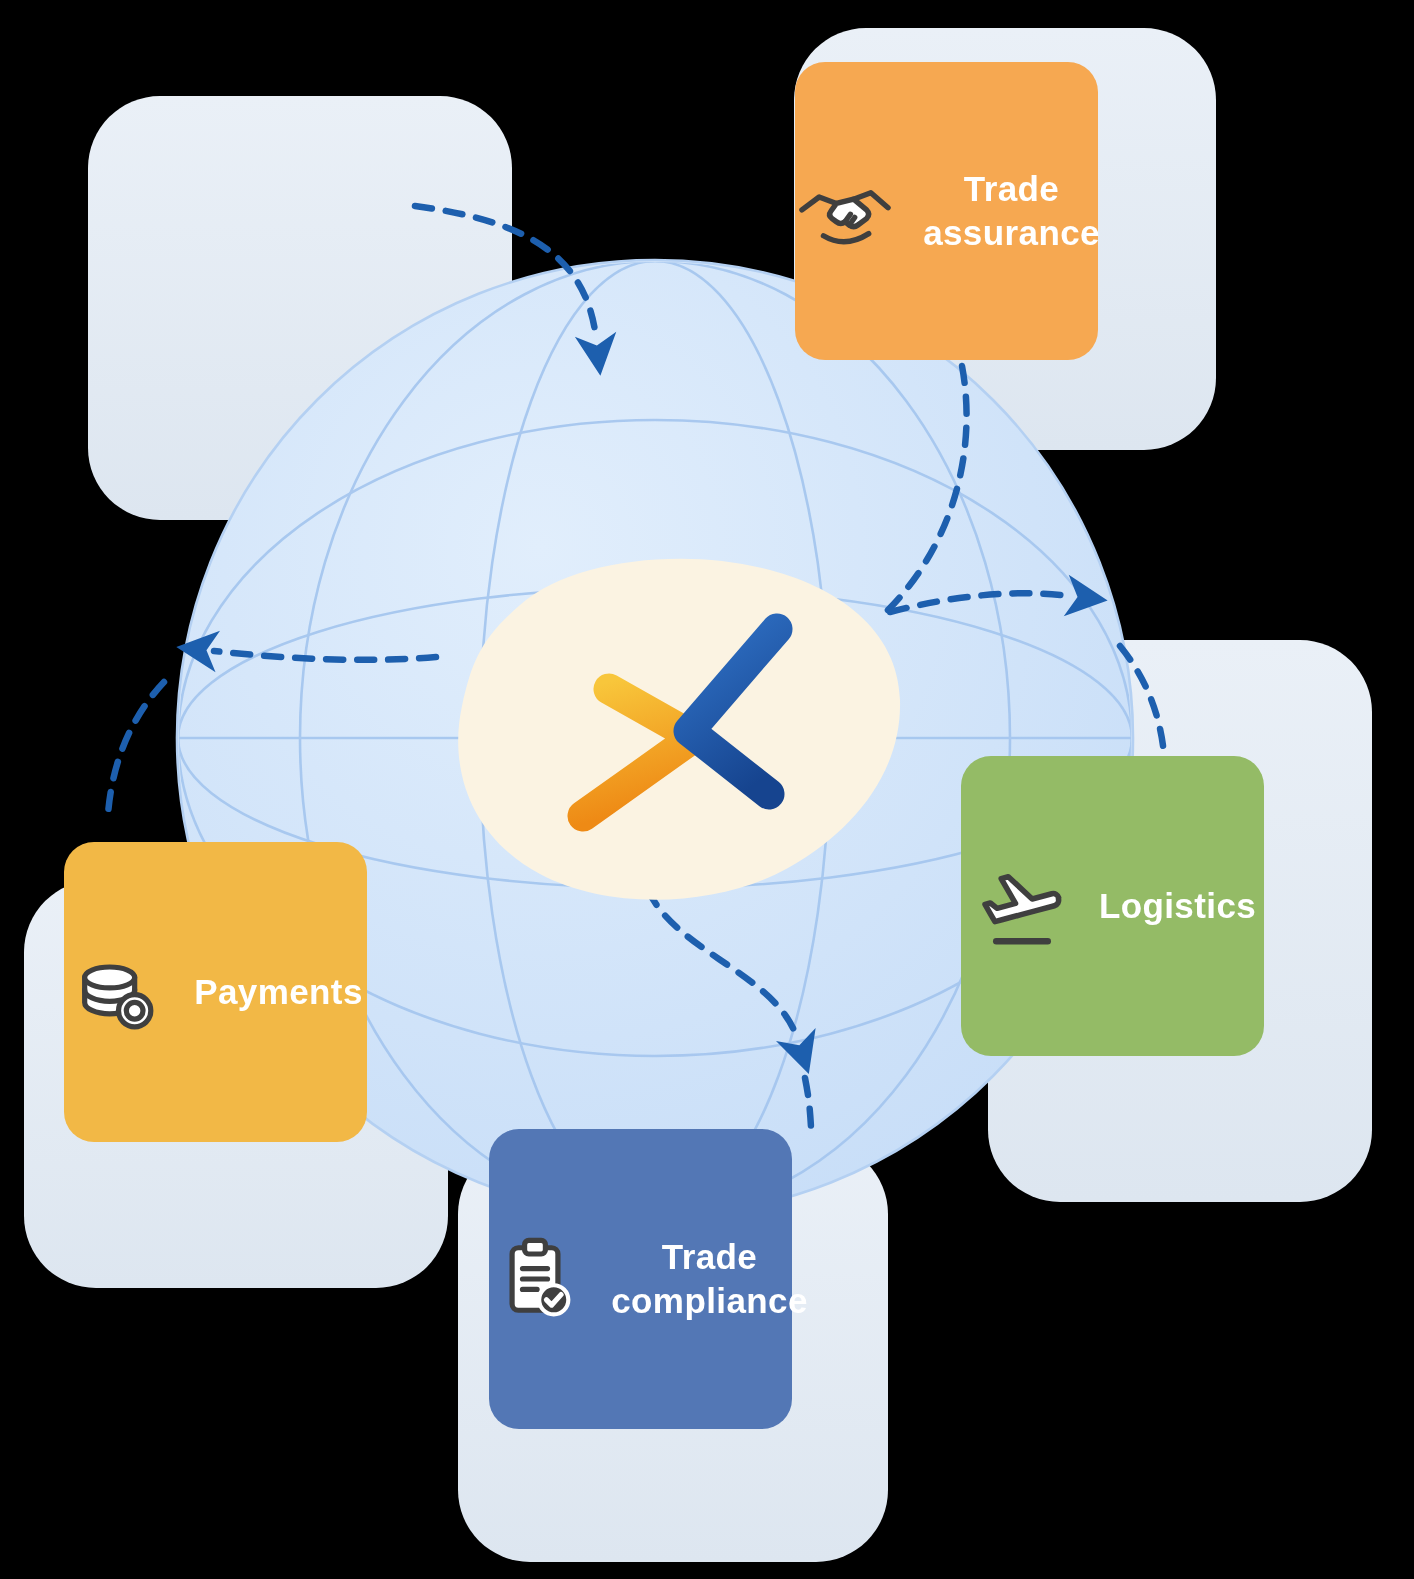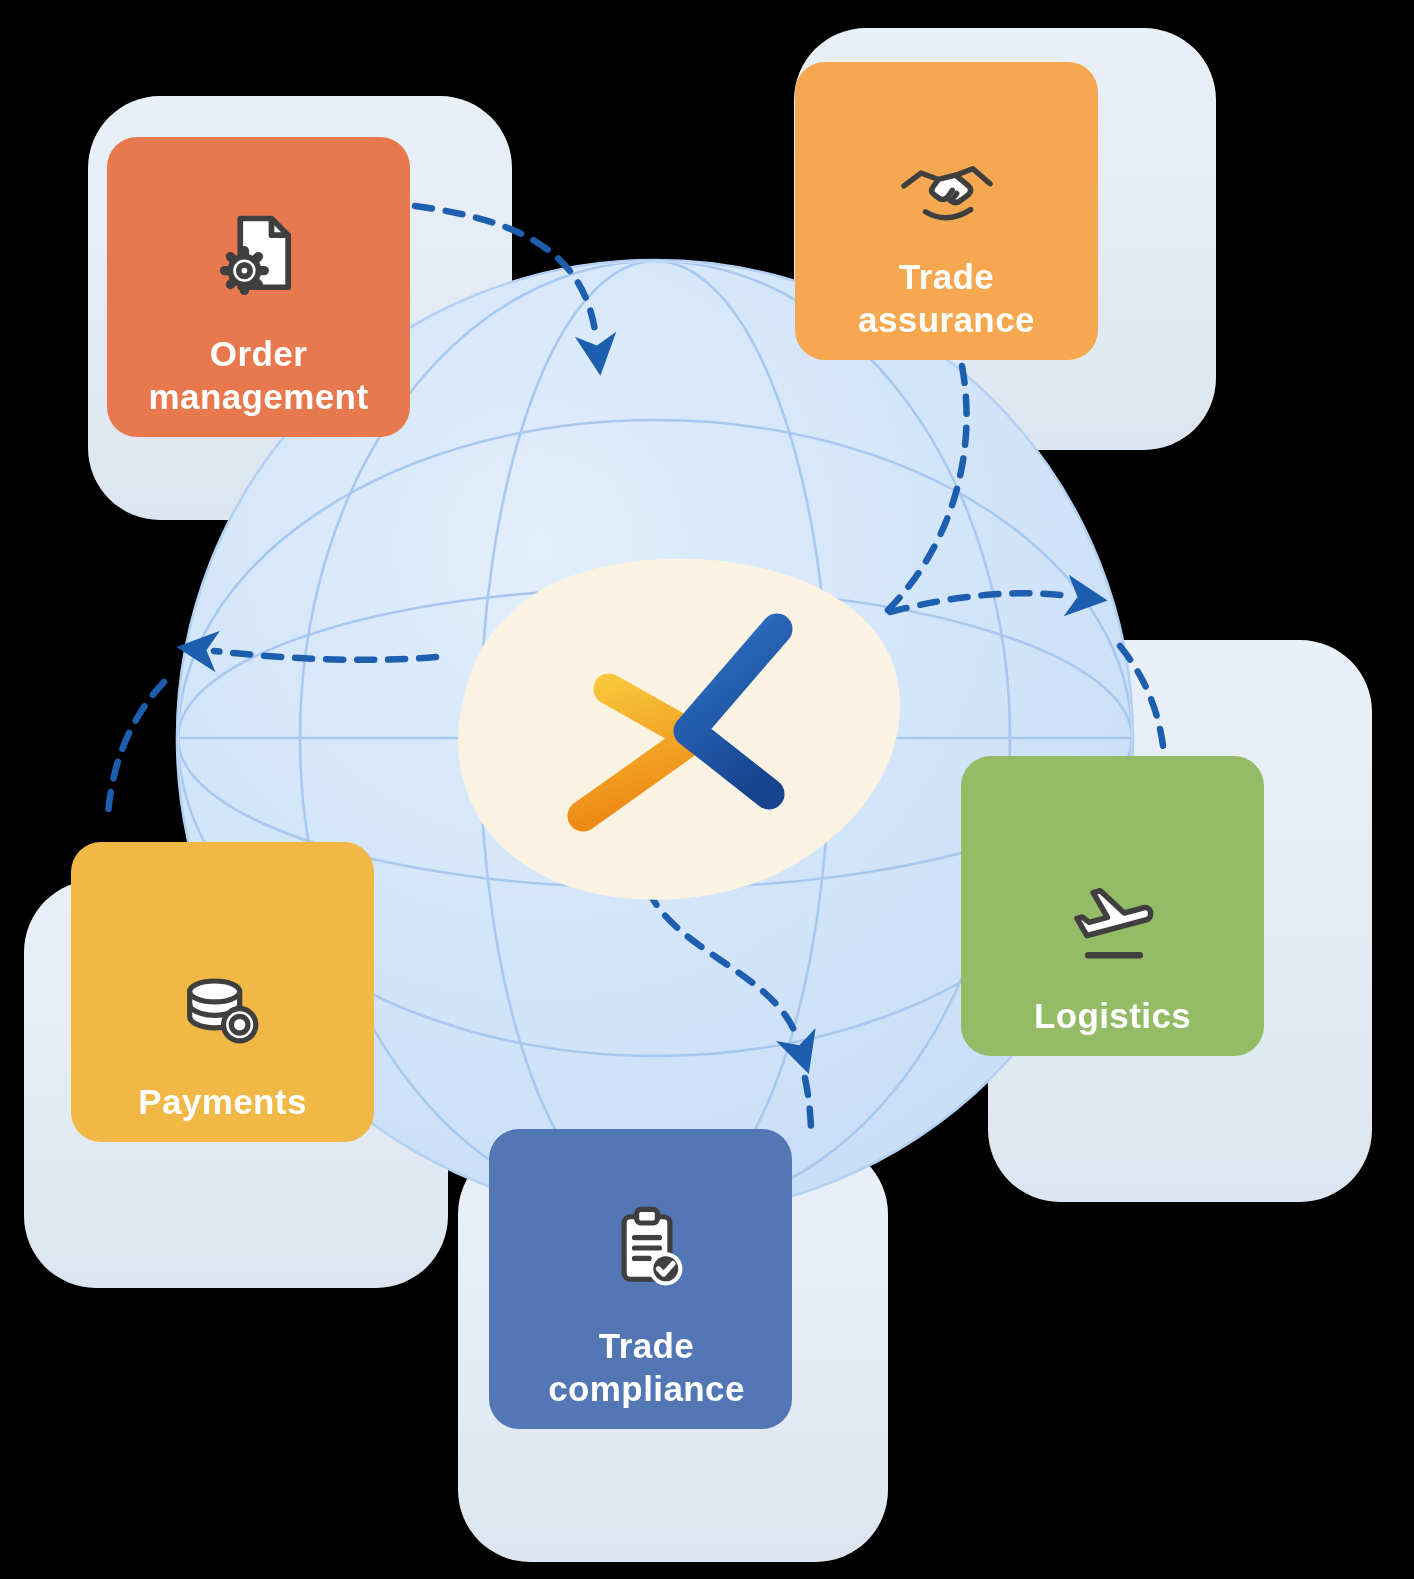--- a/index.html
+++ b/index.html
@@ -19,41 +19,41 @@
     position: absolute;
     left: 0;
     top: 0;
   }
   .card {
     position: absolute;
     width: 303px;
     height: 300px;
     border-radius: 30px;
     display: flex;
-    flex-direction: column;
+    flex-direction: row;
     align-items: center;
-    justify-content: flex-end;
+    justify-content: center;
     gap: 26px;
     color: #ffffff;
     box-sizing: border-box;
     padding: 18px 24px;
   }
   .card-label {
     font-size: 35px;
     font-weight: 700;
     text-align: center;
     line-height: 1.25;
     letter-spacing: 0.4px;
   }
   .card-icon svg { display: block; }
 
   .card-order       { left: 107px; top: 137px;  background: #E8794E; }
   .card-assurance   { left: 795px; top: 62px;   background: #F6A851; height: 298px; }
   .card-logistics   { left: 961px; top: 756px;  background: #94BB66; }
-  .card-payments    { left: 71px;  top: 842px;  background: #F2B846; }
+  .card-payments    { left: 64px;  top: 842px;  background: #F2B846; }
   .card-compliance  { left: 489px; top: 1129px; background: #5377B5; padding-left: 36px; }
 </style>
 </head>
 <body>
 
 <div class="stage">
 
   <svg class="scene" width="1414" height="1579" viewBox="0 0 1414 1579">
     <defs>
       <linearGradient id="bgGrad" x1="0" y1="0" x2="0" y2="1">
@@ -114,41 +114,20 @@
     <path d="M 520 605 C 570 560, 680 548, 762 568 C 838 586, 898 630, 900 700
              C 902 770, 856 830, 788 868 C 720 906, 612 912, 540 874
              C 472 838, 448 770, 462 706 C 472 660, 482 638, 520 605 Z" fill="#FBF3E2"></path>
 
     <g fill="none" stroke-linecap="round" stroke-linejoin="round" stroke-width="31">
       <polyline points="609,689 694,737 583,816" stroke="url(#logoOrange)"></polyline>
       <polyline points="777,629 689,731 769,794" stroke="url(#logoBlue)"></polyline>
     </g>
   </svg>
 
-  <div class="card card-order">
-    <div class="card-icon">
-      <svg width="100" height="100" viewBox="0 0 96 96">
-        <path d="M30 12 h30 l16 16 v50 h-46 z" fill="#ffffff" stroke="#3F3F3F" stroke-width="5.5" stroke-linejoin="round"></path>
-        <path d="M60 12 v16 h16" fill="none" stroke="#3F3F3F" stroke-width="5.5" stroke-linejoin="round"></path>
-        <g stroke="#3F3F3F" stroke-width="9" stroke-linecap="round">
-          <line x1="46" y1="62" x2="53" y2="62"></line>
-          <line x1="42.5" y1="70.5" x2="47.4" y2="75.4"></line>
-          <line x1="34" y1="74" x2="34" y2="81"></line>
-          <line x1="25.5" y1="70.5" x2="20.6" y2="75.4"></line>
-          <line x1="22" y1="62" x2="15" y2="62"></line>
-          <line x1="25.5" y1="53.5" x2="20.6" y2="48.6"></line>
-          <line x1="34" y1="50" x2="34" y2="43"></line>
-          <line x1="42.5" y1="53.5" x2="47.4" y2="48.6"></line>
-        </g>
-        <circle cx="34" cy="62" r="13.5" fill="#ffffff" stroke="#3F3F3F" stroke-width="5.5"></circle>
-        <circle cx="34" cy="62" r="5.5" fill="none" stroke="#3F3F3F" stroke-width="5.5"></circle>
-      </svg>
-    </div>
-    <div class="card-label">Order management</div>
-  </div>
 
   <div class="card card-assurance">
     <div class="card-icon">
       <svg width="104" height="84" viewBox="0 0 96 78">
         <g fill="none" stroke="#3F3F3F" stroke-width="5" stroke-linecap="round" stroke-linejoin="round">
           <path d="M8 38 L24 26 L40 32"></path>
           <path d="M88 36 L72 22 L56 28"></path>
           <path fill="#ffffff" d="M40 32 L56 28 L68 38 Q72 42 68 46 L60 52 Q56 55 52 52 L48 49 Q44 52 40 49 L36 46 Q32 43 35 39 Z"></path>
           <path d="M52 52 L57 45"></path>
           <path d="M48 49 L53 42"></path>

